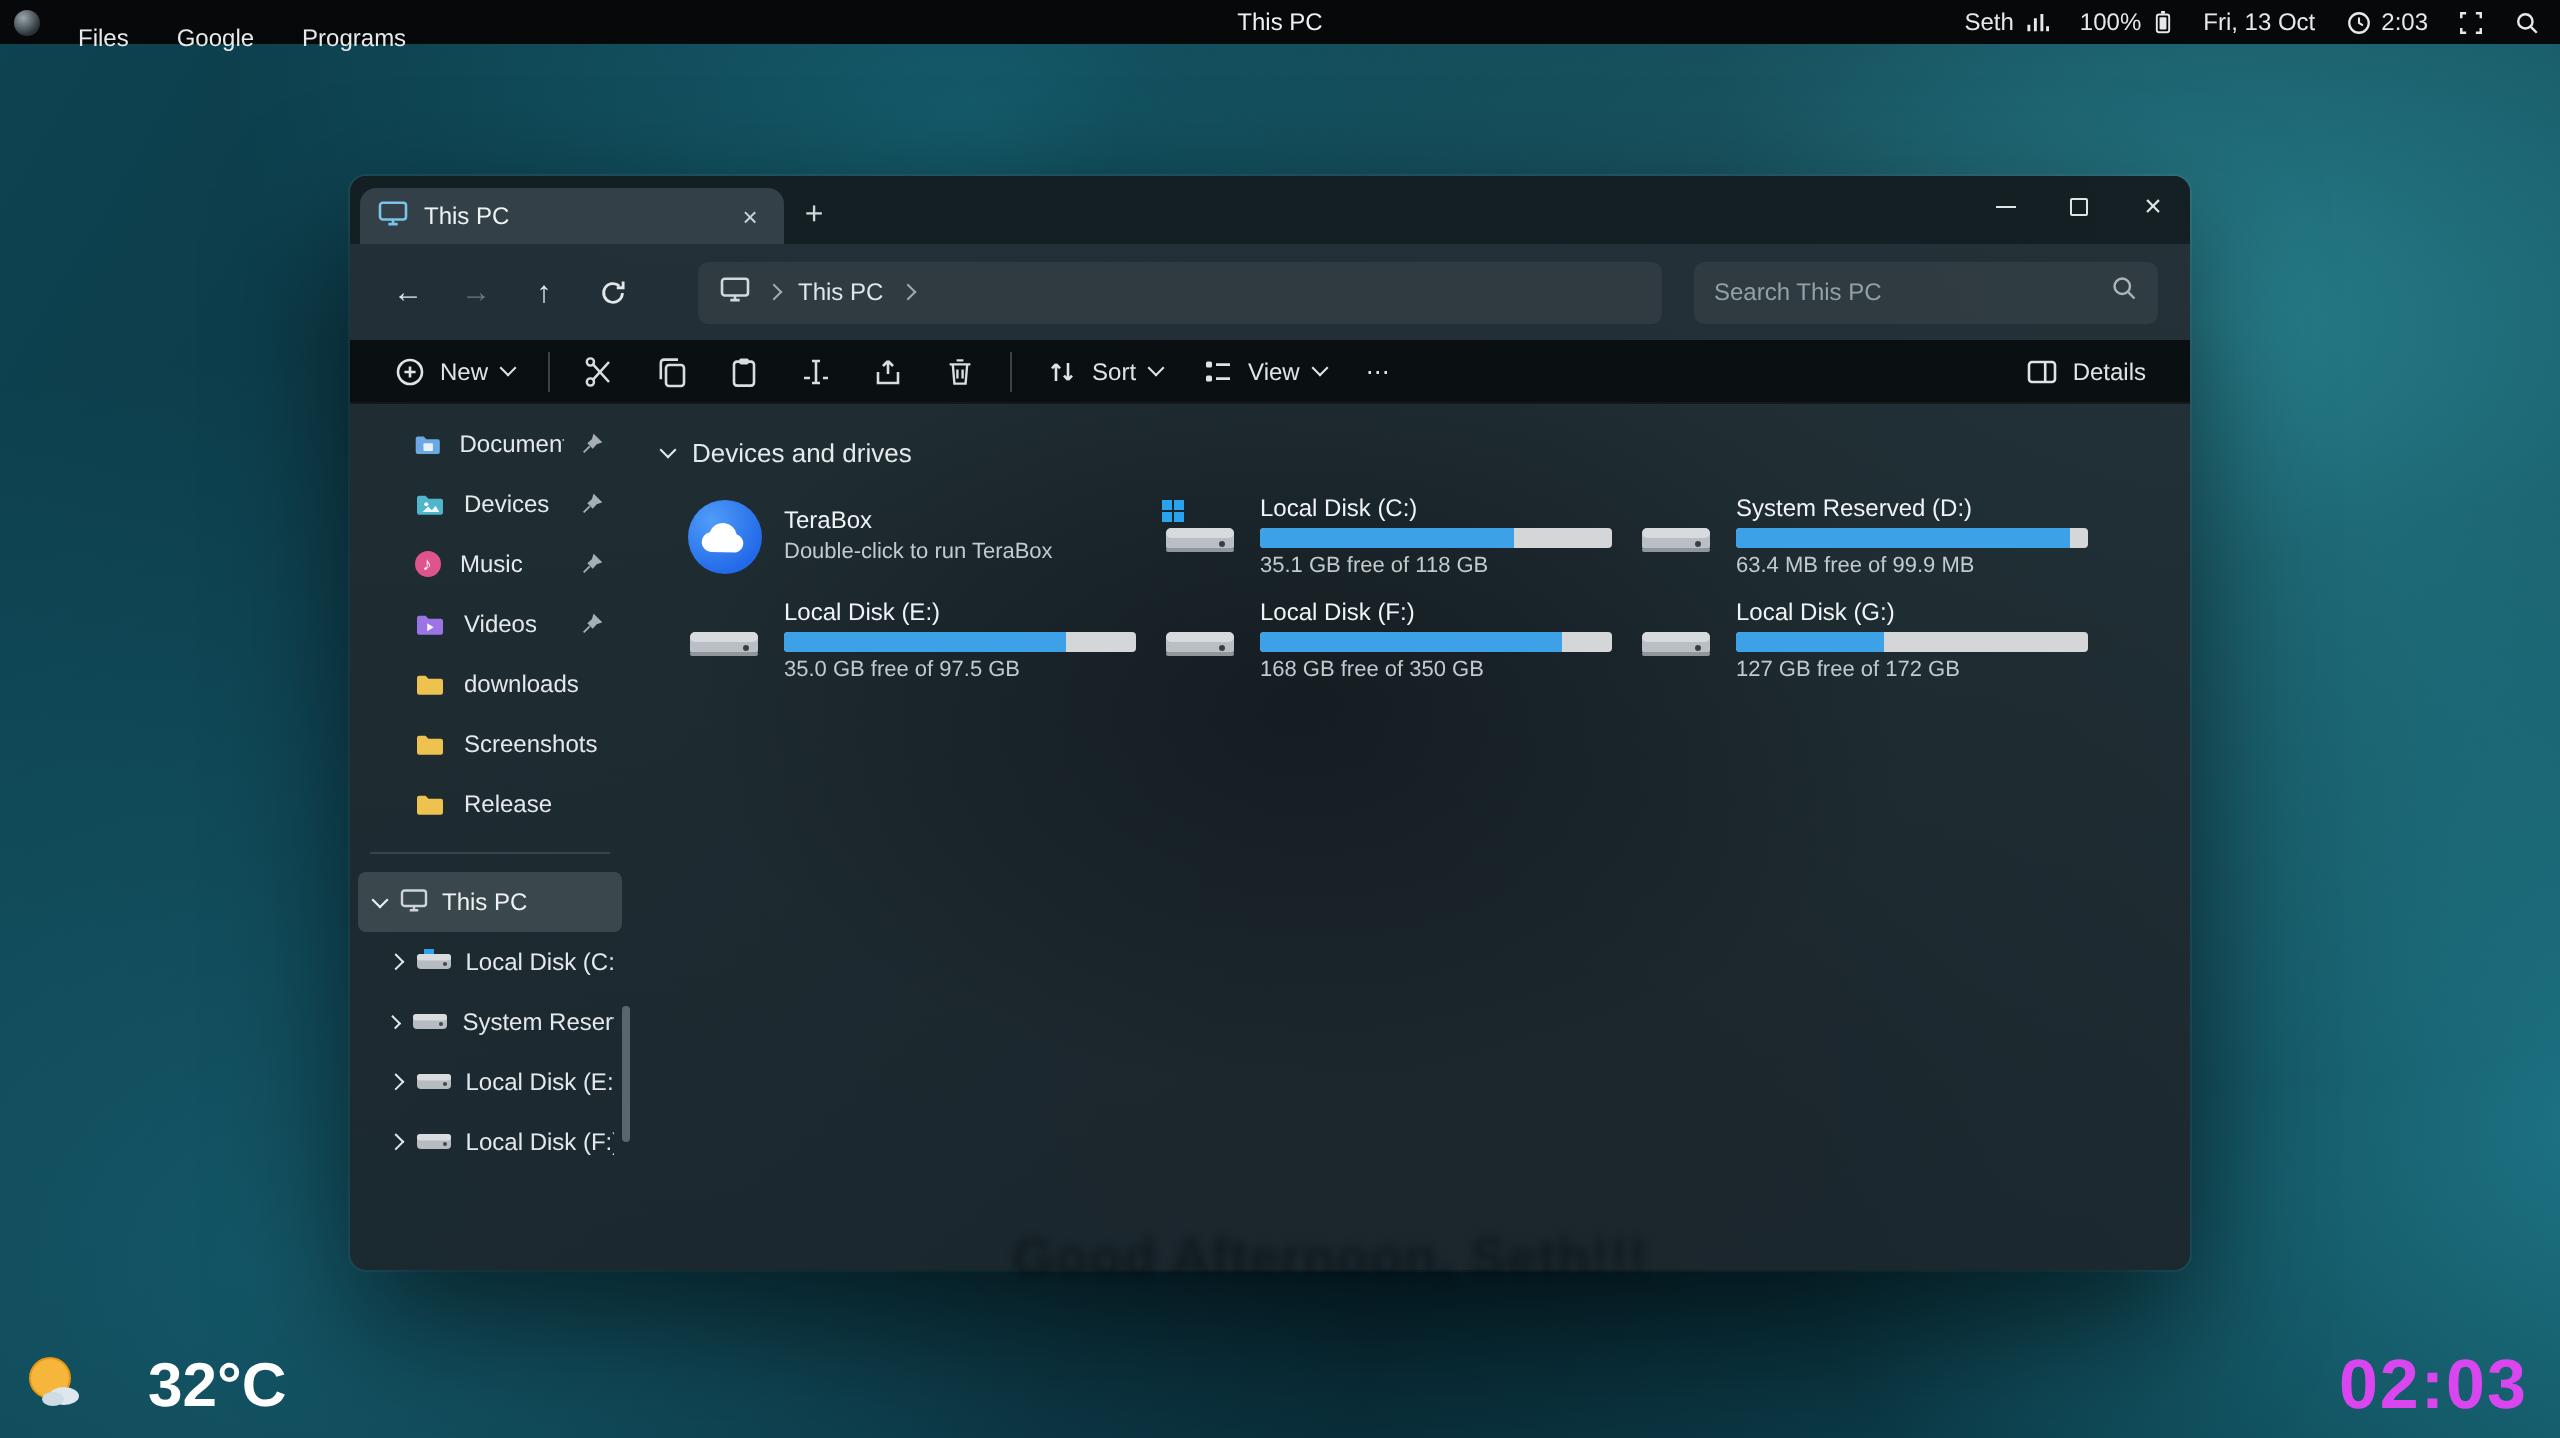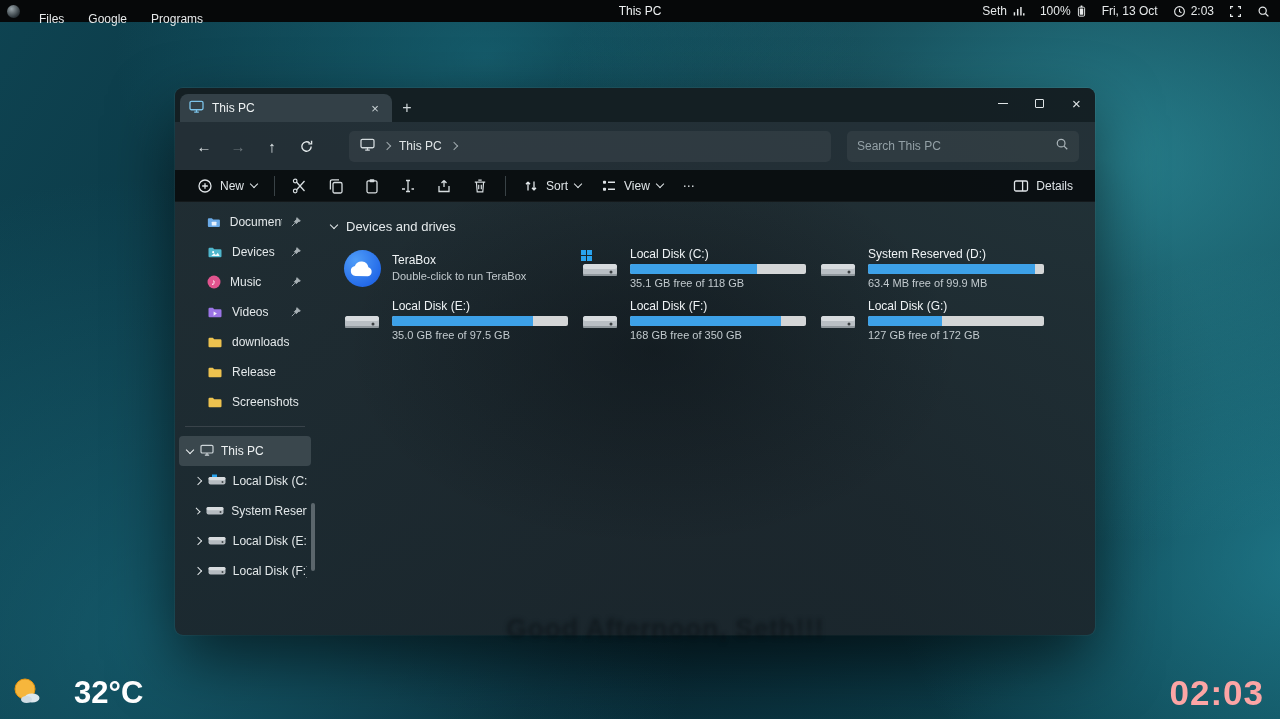--- a/index.html
+++ b/index.html
@@ -27,21 +27,21 @@
   .tb-right { margin-left:auto; display:flex; align-items:center; gap:15px; padding-right:10px; }
   .tb-group { display:flex; align-items:center; gap:5px; }
   .tb-ic { display:inline-flex; }
   .tb-ic svg { display:block; }
 
   
   .greeting { position:absolute; left:506px; top:614px; z-index:12; font-size:27px; font-weight:bold;
     color:rgba(6,12,16,0.5); filter:blur(2px); letter-spacing:0.5px; pointer-events:none; }
   .weather { position:absolute; left:10px; bottom:8px; z-index:5; display:flex; align-items:center; gap:32px; }
   .weather-temp { font-size:31px; font-weight:bold; color:#ffffff; }
-  .big-clock { position:absolute; right:16px; bottom:6px; z-index:5; font-size:35px; font-weight:bold; color:#fca5a5; letter-spacing:1px; }
+  .big-clock { position:absolute; right:16px; bottom:6px; z-index:5; font-size:35px; font-weight:bold; color:#d946ef; letter-spacing:1px; }
 
   
   .window { position:absolute; left:175px; top:88px; width:920px; height:547px; z-index:10;
     border-radius:8px; overflow:hidden; color:#e8ecee;
     background: linear-gradient(rgba(34,45,50,0.93), rgba(28,38,44,0.93));
     box-shadow: 0 26px 64px rgba(0,0,0,0.55), 0 0 0 1px rgba(255,255,255,0.06); }
   .window::before { content:""; position:absolute; inset:0; pointer-events:none; z-index:0;
     background: radial-gradient(440px 280px at 52% 48%, rgba(4,9,13,0.38), transparent 70%); }
   .window > * { position:relative; z-index:1; }
 
@@ -378,27 +378,27 @@
       <div class="side-item">
         <svg width="16" height="13" viewBox="0 0 16 14">
             <path d="M1 3.2Q1 2 2.2 2H5.6L7.2 3.6H13.8Q15 3.6 15 4.8V11Q15 12.2 13.8 12.2H2.2Q1 12.2 1 11Z" fill="#edc24f"></path>
           </svg>
         <span class="side-label">downloads</span>
       </div>
       <div class="side-item">
         <svg width="16" height="13" viewBox="0 0 16 14">
             <path d="M1 3.2Q1 2 2.2 2H5.6L7.2 3.6H13.8Q15 3.6 15 4.8V11Q15 12.2 13.8 12.2H2.2Q1 12.2 1 11Z" fill="#edc24f"></path>
           </svg>
-        <span class="side-label">Release</span>
+        <span class="side-label">Screenshots</span>
       </div>
       <div class="side-item">
         <svg width="16" height="13" viewBox="0 0 16 14">
             <path d="M1 3.2Q1 2 2.2 2H5.6L7.2 3.6H13.8Q15 3.6 15 4.8V11Q15 12.2 13.8 12.2H2.2Q1 12.2 1 11Z" fill="#edc24f"></path>
           </svg>
-        <span class="side-label">Screenshots</span>
+        <span class="side-label">Release</span>
       </div>
 
       <div class="side-sep"></div>
 
       <div class="side-this">
         <span class="chev"></span>
         <span>
           <svg width="14" height="12" viewBox="0 0 16 14">
               <rect x="1" y="1.5" width="14" height="9" rx="1.5" fill="none" stroke="#cdd5d9" stroke-width="1.4"></rect>
               <path d="M5.5 13h5M8 10.5V13" stroke="#cdd5d9" stroke-width="1.4" fill="none"></path>

